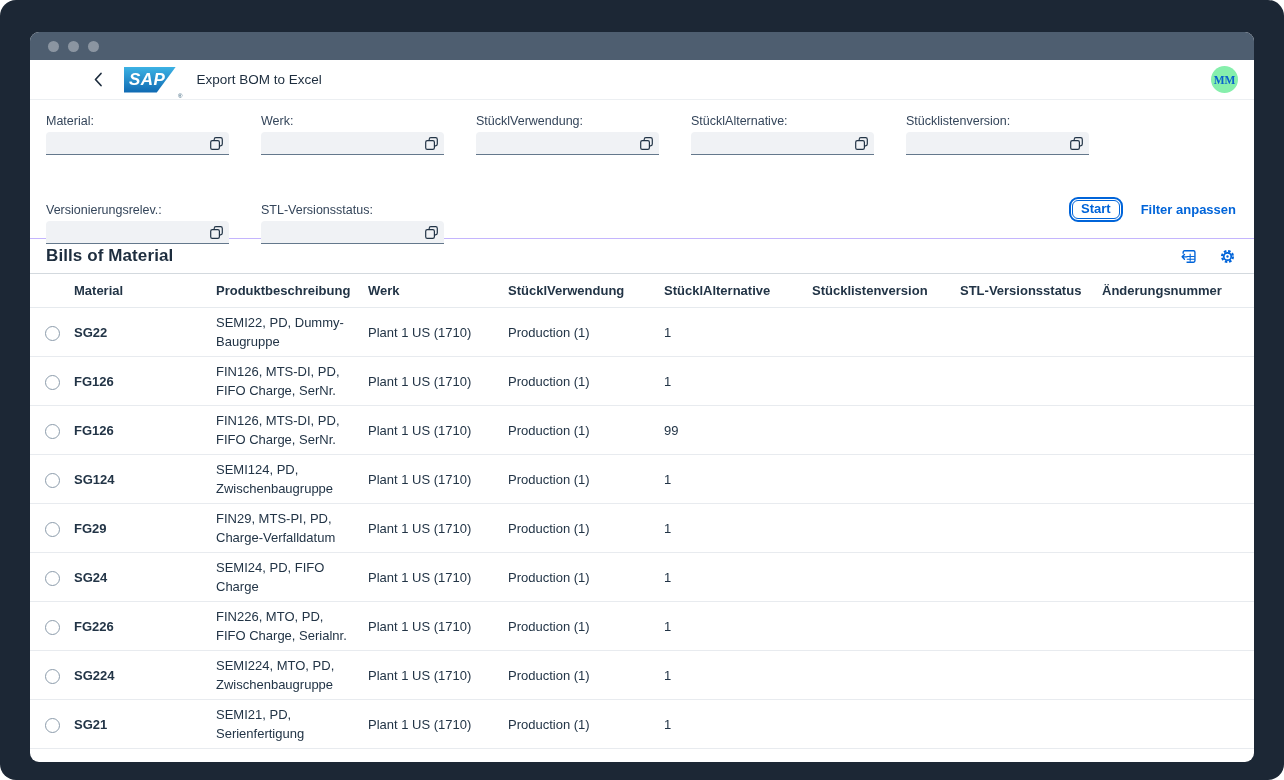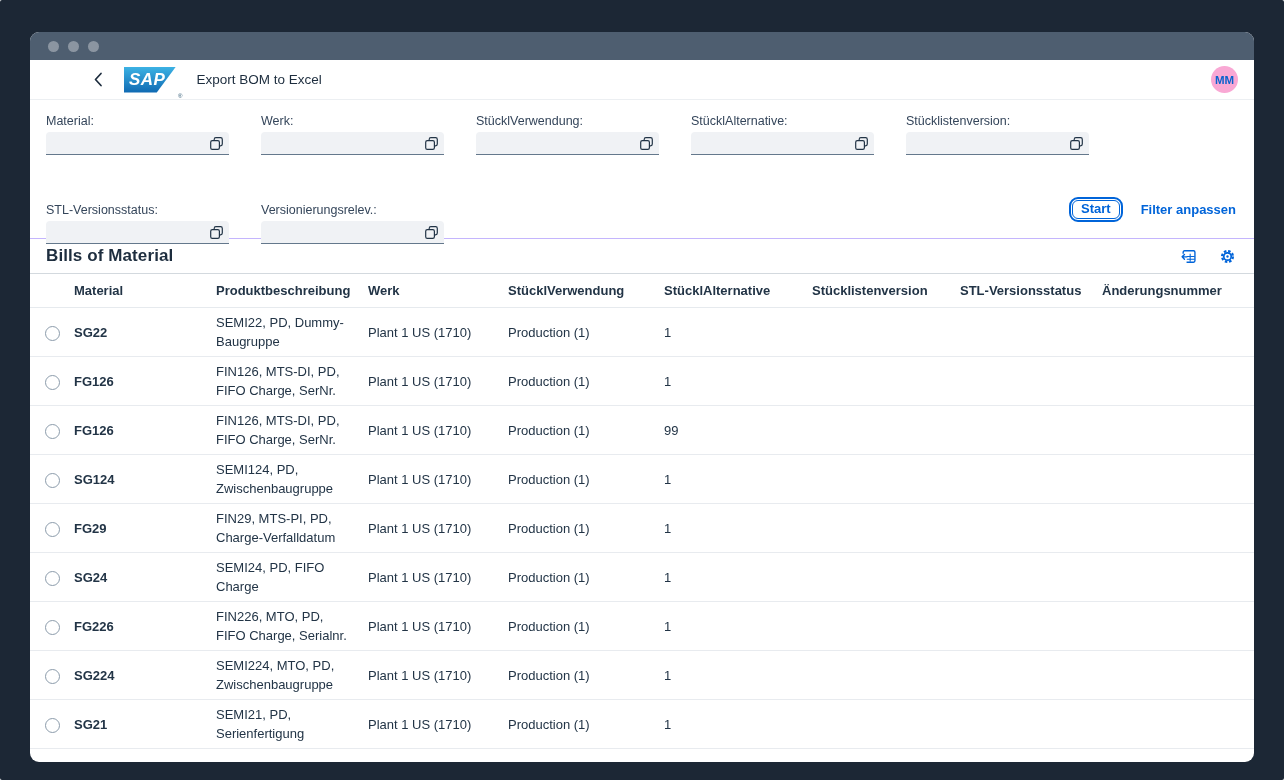--- a/index.html
+++ b/index.html
@@ -4,21 +4,21 @@
 <style>
   * { box-sizing: border-box; margin: 0; padding: 0; }
   html, body { background: #ffffff; }
   body {
     width: 1284px; height: 780px;
     font-family: "Liberation Sans", "DejaVu Sans", sans-serif;
     color: #223446;
   }
   .canvas {
     position: relative; width: 1284px; height: 780px;
-    background: #1c2735; border-radius: 2px; overflow: hidden;
+    background: #1c2735; border-radius: 16px; overflow: hidden;
   }
   .window {
     position: absolute; left: 30px; top: 32px;
     width: 1224px; height: 730px;
     background: #ffffff; border-radius: 9px; overflow: hidden;
   }
   
   .titlebar {
     height: 28px; background: #4e5e70;
     display: flex; align-items: center; padding-left: 18px; gap: 9px;
@@ -40,22 +40,22 @@
   }
   .sap-logo span {
     color: #fff; font-weight: bold; font-style: italic;
     font-size: 17px; letter-spacing: 0.5px; padding-left: 5px; line-height: 26px;
   }
   .logo-reg { font-size: 6px; color: #27536f; align-self: flex-end; margin-left: 2px; }
   .app-title { margin-left: 14px; font-size: 13.5px; color: #1d2d3e; }
   .shell-spacer { flex: 1; }
   .avatar {
     width: 27px; height: 27px; border-radius: 50%;
-    background: #f9a8d4; color: #0a62cc; font-size: 11.5px; font-weight: bold;
-    display: flex; align-items: center; justify-content: center; cursor: pointer;
+    background: #86efac; color: #0a62cc; font-size: 11.5px; font-weight: bold;
+    display: flex; align-items: center; justify-content: center; cursor: pointer; font-family: Liberation Serif, serif;
   }
   
   .filterbar { position: relative; padding: 14px 16px 0 16px; height: 138px; background:#fff; }
   .ffields { display: flex; flex-wrap: wrap; column-gap: 17px; row-gap: 0; width: 1192px; gap: 32px; }
   .ffield { width: 183px; margin-bottom: 16px; }
   .ffield label { display: block; font-size: 12.5px; color: #34455a; margin-bottom: 4px; }
   .finput {
     position: relative; height: 23px; background: #f0f2f5;
     border-bottom: 1px solid #64788c; border-radius: 4px 4px 0 0;
     display: flex; align-items: center; justify-content: flex-end; padding-right: 6px;
@@ -171,31 +171,31 @@
     <label>Stücklistenversion:</label>
     <div class="finput">
       <svg width="13" height="13" viewBox="0 0 13 13">
         <rect x="0.7" y="3.6" width="8.7" height="8.7" rx="1.6" fill="none" stroke="#223446" stroke-width="1.2"></rect>
         <path d="M4.2 3.6 V2.4 a1.7 1.7 0 0 1 1.7 -1.7 h4.7 a1.7 1.7 0 0 1 1.7 1.7 v4.7 a1.7 1.7 0 0 1 -1.7 1.7 H9.4" fill="none" stroke="#223446" stroke-width="1.2"></path>
       </svg>
     </div>
   </div>
 
   <div class="ffield">
+    <label>Versionierungsrelev.:</label>
+    <div class="finput">
+      <svg width="13" height="13" viewBox="0 0 13 13">
+        <rect x="0.7" y="3.6" width="8.7" height="8.7" rx="1.6" fill="none" stroke="#223446" stroke-width="1.2"></rect>
+        <path d="M4.2 3.6 V2.4 a1.7 1.7 0 0 1 1.7 -1.7 h4.7 a1.7 1.7 0 0 1 1.7 1.7 v4.7 a1.7 1.7 0 0 1 -1.7 1.7 H9.4" fill="none" stroke="#223446" stroke-width="1.2"></path>
+      </svg>
+    </div>
+  </div>
+
+  <div class="ffield">
     <label>STL-Versionsstatus:</label>
-    <div class="finput">
-      <svg width="13" height="13" viewBox="0 0 13 13">
-        <rect x="0.7" y="3.6" width="8.7" height="8.7" rx="1.6" fill="none" stroke="#223446" stroke-width="1.2"></rect>
-        <path d="M4.2 3.6 V2.4 a1.7 1.7 0 0 1 1.7 -1.7 h4.7 a1.7 1.7 0 0 1 1.7 1.7 v4.7 a1.7 1.7 0 0 1 -1.7 1.7 H9.4" fill="none" stroke="#223446" stroke-width="1.2"></path>
-      </svg>
-    </div>
-  </div>
-
-  <div class="ffield">
-    <label>Versionierungsrelev.:</label>
     <div class="finput">
       <svg width="13" height="13" viewBox="0 0 13 13">
         <rect x="0.7" y="3.6" width="8.7" height="8.7" rx="1.6" fill="none" stroke="#223446" stroke-width="1.2"></rect>
         <path d="M4.2 3.6 V2.4 a1.7 1.7 0 0 1 1.7 -1.7 h4.7 a1.7 1.7 0 0 1 1.7 1.7 v4.7 a1.7 1.7 0 0 1 -1.7 1.7 H9.4" fill="none" stroke="#223446" stroke-width="1.2"></path>
       </svg>
     </div>
   </div>
 </div>
       <div class="filter-actions">
         <div class="start-btn">

